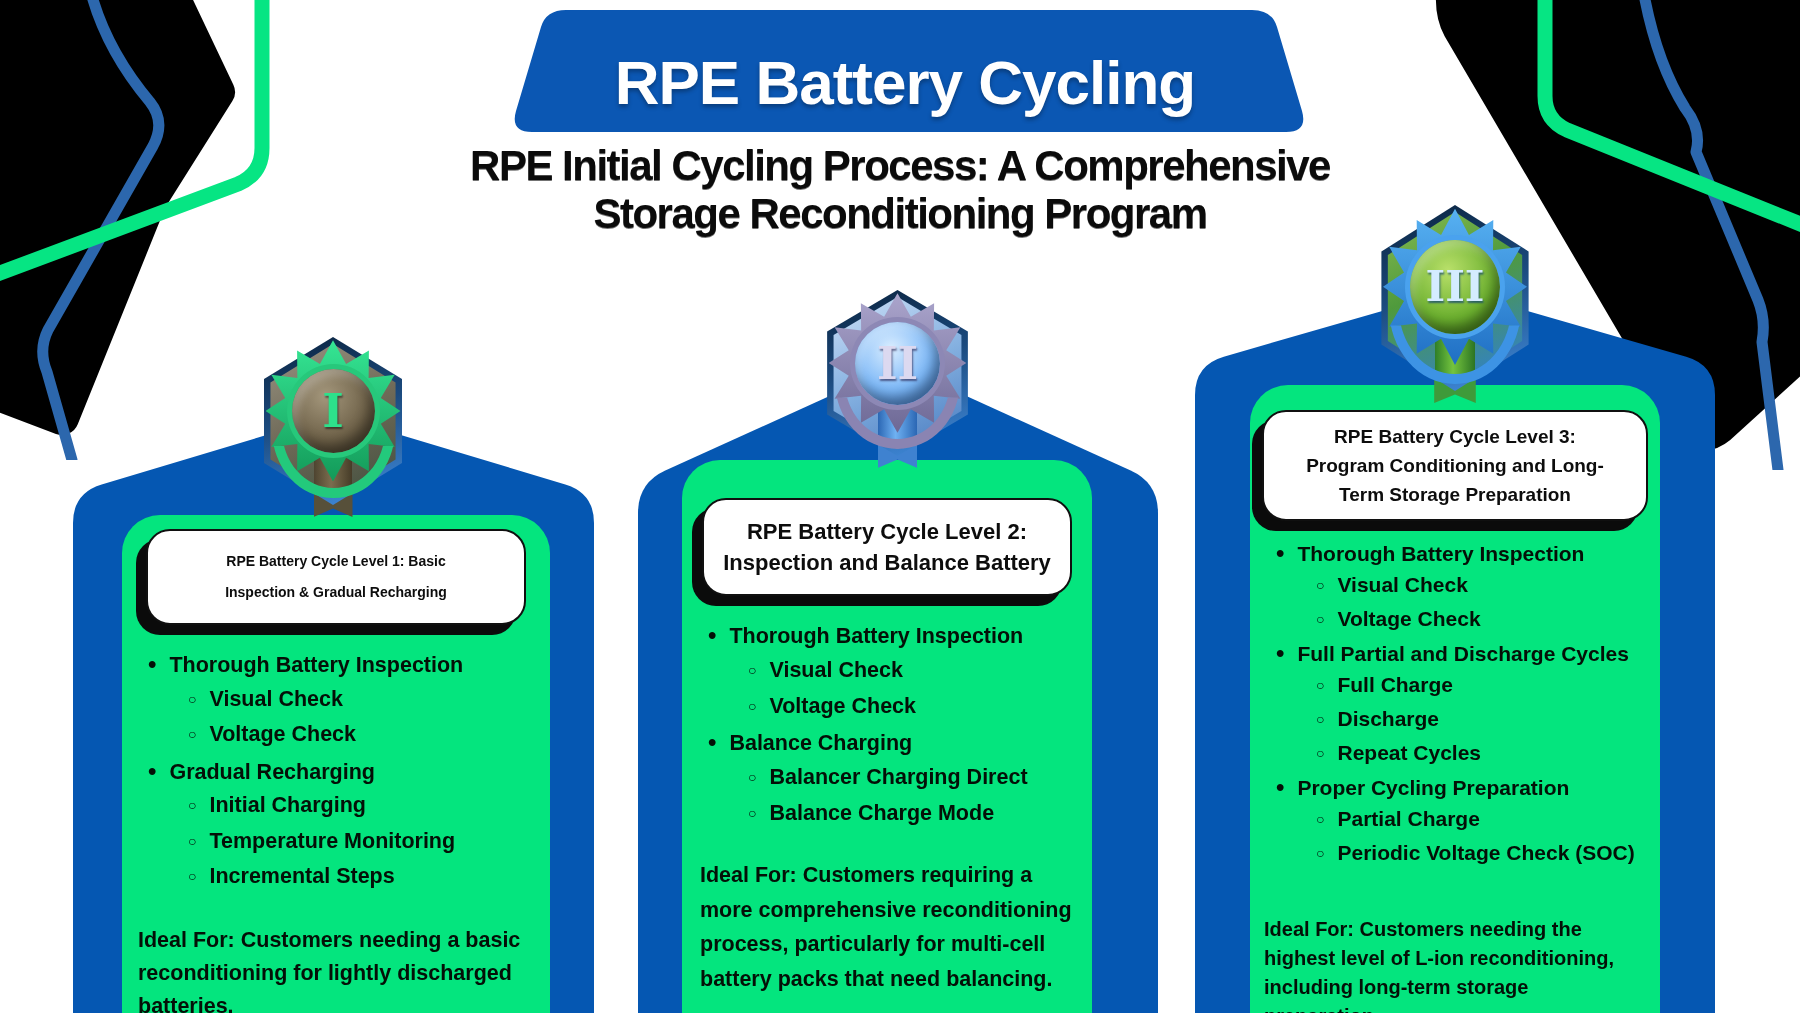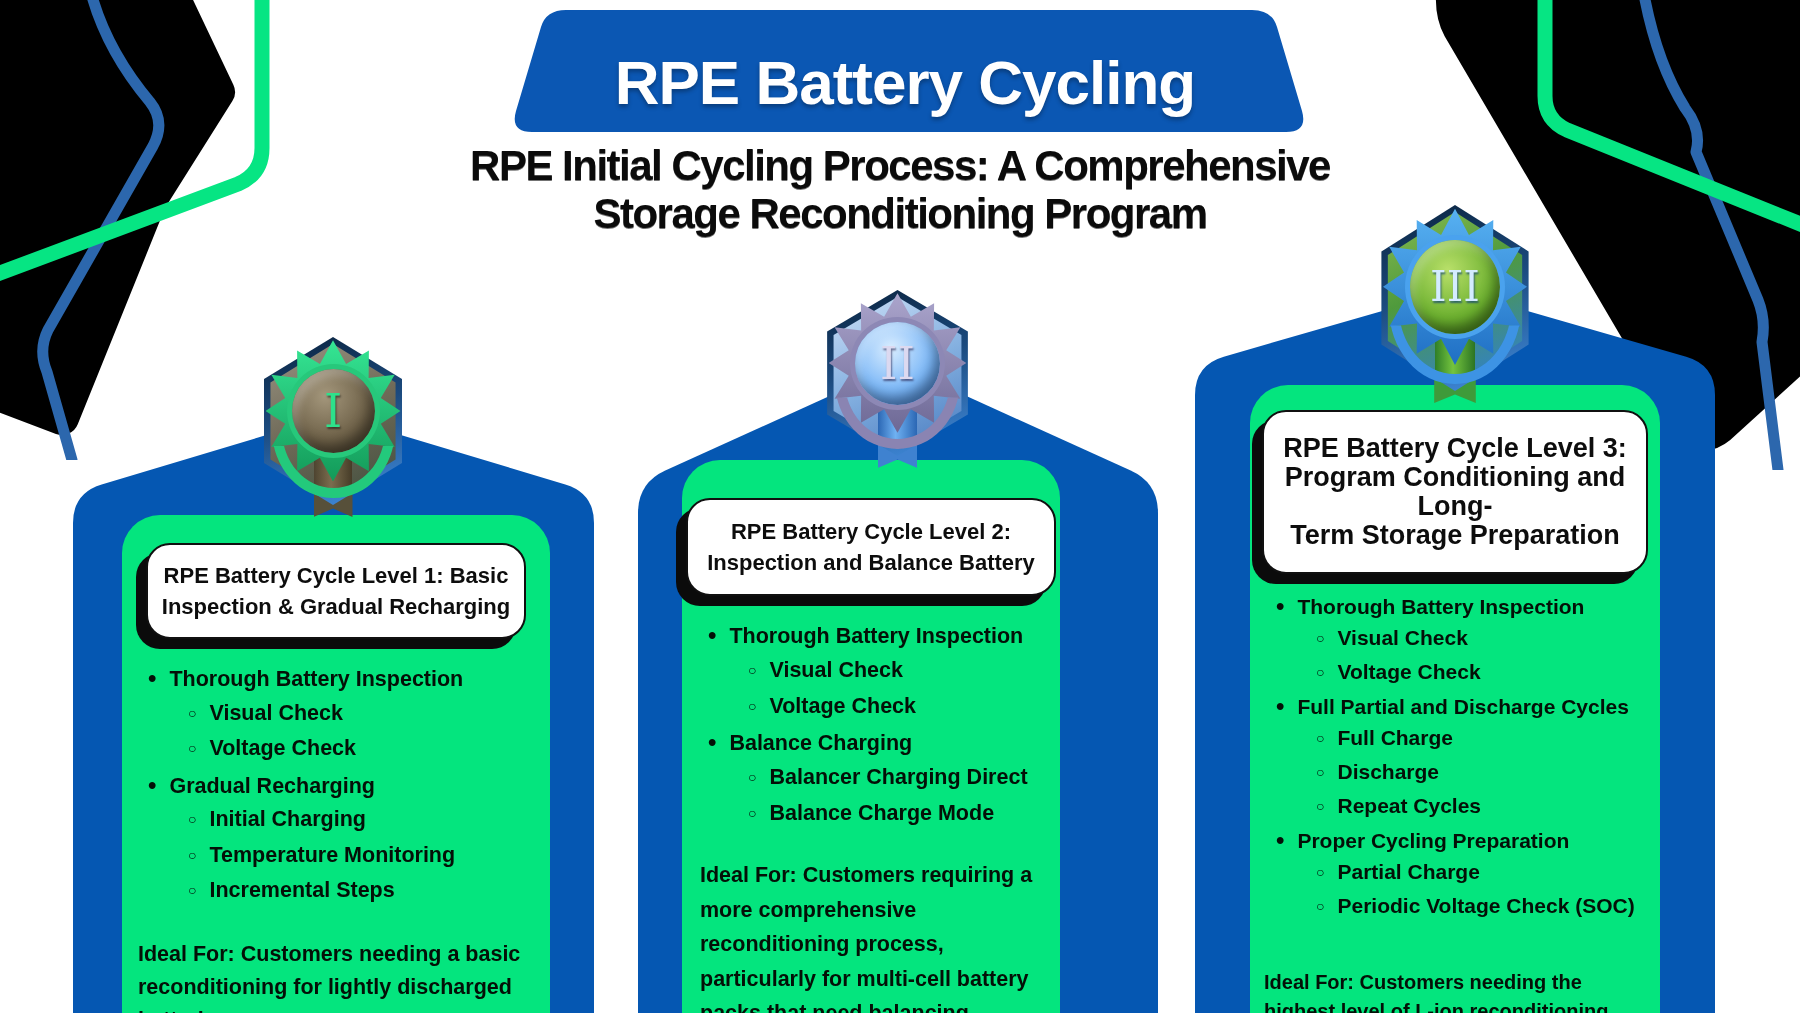--- a/index.html
+++ b/index.html
@@ -29,30 +29,30 @@
   
   .card{position:absolute;z-index:4;}
   .card svg.pent{position:absolute;left:0;top:0;}
   .card1{left:73px;top:330px;width:521px;height:683px;--blh:33.5px;--bfs:21.5px;}
   .card2{left:638px;top:280px;width:520px;height:733px;--blh:34px;--bfs:21.5px;}
   .card3{left:1195px;top:195px;width:520px;height:818px;--blh:31px;--bfs:21px;}
   .green{
     position:absolute;background:#04e57e;border-radius:38px 38px 0 0;
   }
   .card1 .green{left:49px;top:185px;width:428px;height:498px;}
-  .card2 .green{left:44px;top:180px;width:378px;height:553px;}
+  .card2 .green{left:44px;top:180px;width:410px;height:553px;}
   .card3 .green{left:55px;top:190px;width:410px;height:628px;}
   .titlebox{
     background:#ffffff;border:2.5px solid #101010;border-radius:24px;
     box-shadow:-10px 10px 0 0 #0b0b0b;
     text-align:center;font-weight:700;color:#0d0d0d;
   }
-  .card1 .titlebox{margin:28px auto 0;width:352px;padding:15px 12px;font-size:22px;line-height:31px;}
+  .card1 .titlebox{margin:14px auto 0;width:352px;padding:15px 12px;font-size:14px;line-height:31px;}
   .card2 .titlebox{margin:38px auto 0;width:342px;padding:16px 12px;font-size:22px;line-height:31px;}
-  .card3 .titlebox{margin:25px auto 0;width:362px;padding:22px 10px;font-size:27px;line-height:29px;}
+  .card3 .titlebox{margin:25px auto 0;width:362px;padding:10px 10px;font-size:19px;line-height:29px;}
   .bullets{margin-top:22px;font-size:var(--bfs);font-weight:700;color:#041007;}
   .card3 .bullets{margin-top:16px;}
   .brow{display:flex;align-items:baseline;gap:13px;line-height:var(--blh);}
   .brow .mk{font-size:24px;flex:0 0 auto;}
   .brow.l1{margin-left:26px;}
   .brow.l2{margin-left:66px;}
   .brow .mk2{font-size:14px;flex:0 0 auto;transform:translateY(-2px);}
   .ideal{font-weight:700;color:#041007;}
   .card1 .ideal{margin:28px 14px 0 16px;font-size:21.5px;line-height:33px;}
   .card2 .ideal{margin:26px 16px 0 18px;font-size:21.5px;line-height:34.5px;}
@@ -87,21 +87,21 @@
   .b1 .wreath{border:10px solid #23c97c;}
   .b2 .wreath{border:10px solid #8a84b2;}
   .b3 .wreath{border:10px solid #3d93e4;}
   .medal{position:absolute;left:19%;top:16%;width:62%;height:56%;border-radius:50%;box-sizing:border-box;
     box-shadow:inset -5px -8px 12px rgba(0,0,0,.38),inset 5px 7px 9px rgba(255,255,255,.28);}
   .b1 .medal{background:radial-gradient(circle at 40% 32%,#a4977c,#6e6148 58%,#473d2a);border:5px solid #27c87b;}
   .b2 .medal{background:radial-gradient(circle at 42% 32%,#d9edff,#7db8f7 55%,#3c82e0);border:5px solid #8d88b5;}
   .b3 .medal{background:radial-gradient(circle at 42% 32%,#b9e06a,#6cb02f 58%,#3c7a14);border:5px solid #4aa2ee;}
   .numeral{position:absolute;left:19%;top:16%;width:62%;height:56%;
     display:flex;align-items:center;justify-content:center;
-    font-family:"DejaVu Serif","Liberation Serif",serif;font-weight:400;}
+    font-family:"DejaVu Serif","Liberation Serif",serif;font-weight:700;}
   .b1 .numeral{font-size:46px;color:#2de18b;text-shadow:1px 2px 2px rgba(0,0,0,.5);}
   .b2 .numeral{font-size:44px;color:#dcd9f0;text-shadow:1px 2px 2px rgba(40,35,80,.65);}
   .b3 .numeral{font-size:42px;color:#d4ecff;text-shadow:1px 2px 2px rgba(10,60,120,.7);}
 </style>
 </head>
 <body>
 
 <div class="deco" style="left:0;top:0;">
   <svg width="280" height="460" viewBox="0 0 280 460">
     <path d="M -60 -40 L 160 -30 L 218 92 L 150 200 L 62 418 L -70 368 Z" fill="#000000" stroke="#000000" stroke-width="34" stroke-linejoin="round"></path>

